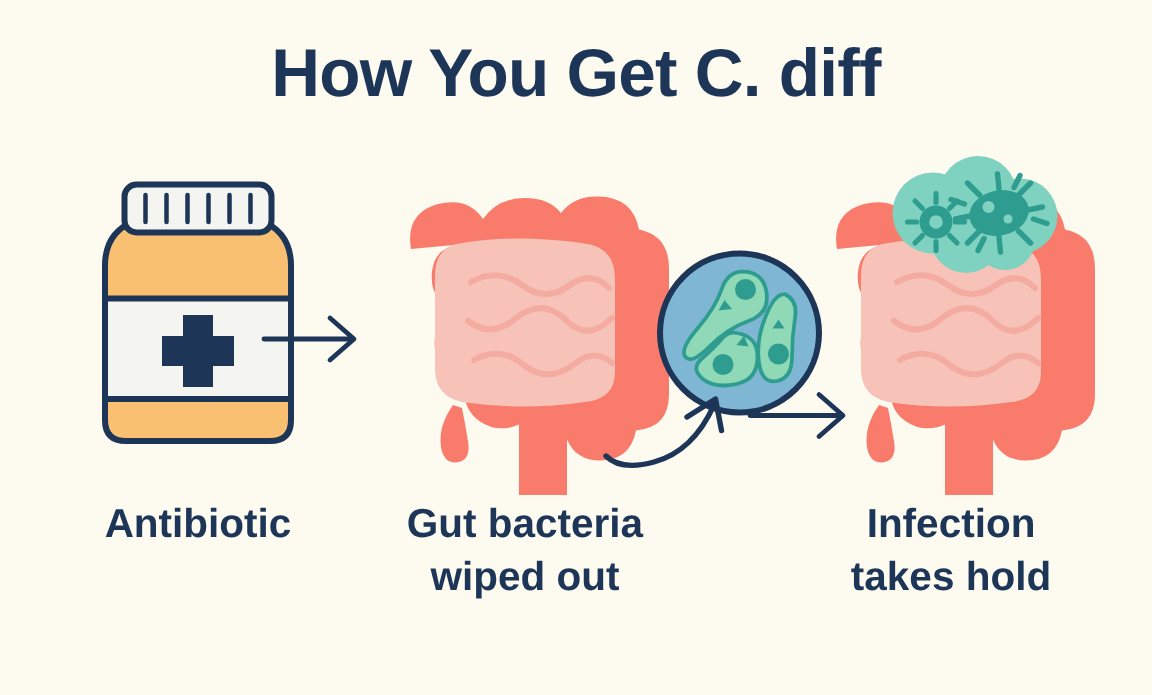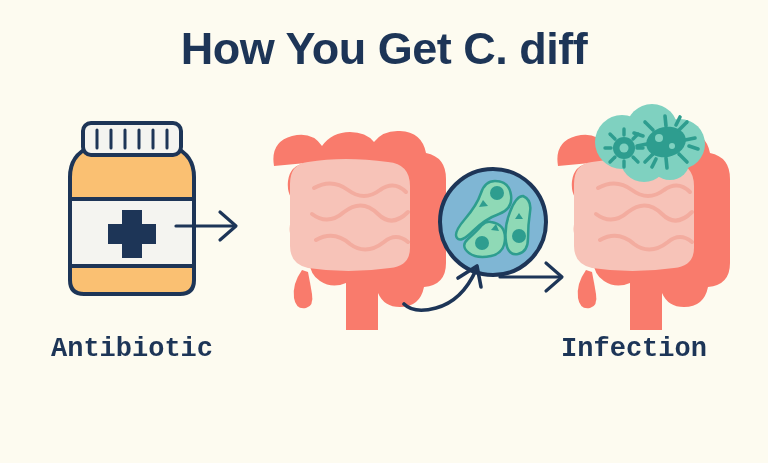--- a/index.html
+++ b/index.html
@@ -41,21 +41,20 @@
     left: 0;
     top: 100px;
     width: 768px;
     height: 340px;
   }
   .step {
     position: absolute;
     top: 0;
     width: 200px;
     height: 340px;
-    font-family: Liberation Mono, monospace;
   }
   #step-1 { left: 32px; }
   #step-2 { left: 250px; }
   #step-3 { left: 534px; }
 
   .step-art {
     position: absolute;
     left: 0;
     top: 0;
     width: 200px;
@@ -154,20 +153,22 @@
           <path d="M58 62 q36 -6 80 0 q22 2 22 24 v62 q0 18 -20 20 q-42 6 -82 0 q-18 -4 -18 -22 v-62 q0 -20 18 -22 Z" fill="#F7C3B8"></path>
 
           <g fill="none" stroke="#F3AC9F" stroke-width="4" stroke-linecap="round">
             <path d="M64 88 q18 -10 34 2 q16 12 32 0 q14 -10 26 2"></path>
             <path d="M62 114 q16 12 32 -2 q18 -14 34 2 q14 14 30 -2"></path>
             <path d="M66 140 q18 -10 34 4 q16 12 34 -2 q12 -10 24 0"></path>
           </g>
         </svg>
       </div>
       <div class="step-label">
+        <div>Gut bacteria</div>
+        <div>wiped out</div>
       </div>
     </div>
 
     <div class="step" id="step-3">
       <div class="step-art">
         <svg viewBox="0 0 200 230" width="200" height="230" xmlns="http://www.w3.org/2000/svg">
           <path d="M24 66
                    q-4 -24 18 -30 q20 -5 30 10
                    q10 -14 28 -14 q16 0 24 10
                    q9 -12 26 -11 q22 1 26 22
@@ -181,20 +182,21 @@
           <path d="M58 62 q36 -6 80 0 q22 2 22 24 v62 q0 18 -20 20 q-42 6 -82 0 q-18 -4 -18 -22 v-62 q0 -20 18 -22 Z" fill="#F7C3B8"></path>
           <g fill="none" stroke="#F3AC9F" stroke-width="4" stroke-linecap="round">
             <path d="M64 88 q18 -10 34 2 q16 12 32 0 q14 -10 26 2"></path>
             <path d="M62 114 q16 12 32 -2 q18 -14 34 2 q14 14 30 -2"></path>
             <path d="M66 140 q18 -10 34 4 q16 12 34 -2 q12 -10 24 0"></path>
           </g>
         </svg>
       </div>
       <div class="step-label">
         <div>Infection</div>
+        <div>takes hold</div>
       </div>
     </div>
   </div>
 
   <div id="petri">
     <svg viewBox="0 0 116 116" width="116" height="116" xmlns="http://www.w3.org/2000/svg">
       <circle cx="58" cy="58" r="53" fill="#7FB6D4" stroke="#1D3557" stroke-width="4"></circle>
 
       <g>
         <path d="M60 17 q14 0 16 14 q2 14 -12 19 q-14 5 -26 17 q-12 12 -16 7 q-4 -5 8 -19 q12 -14 16 -26 q4 -12 14 -12 Z" fill="#8FD9B6" stroke="#2E9D8F" stroke-width="2.5" stroke-linejoin="round"></path>

